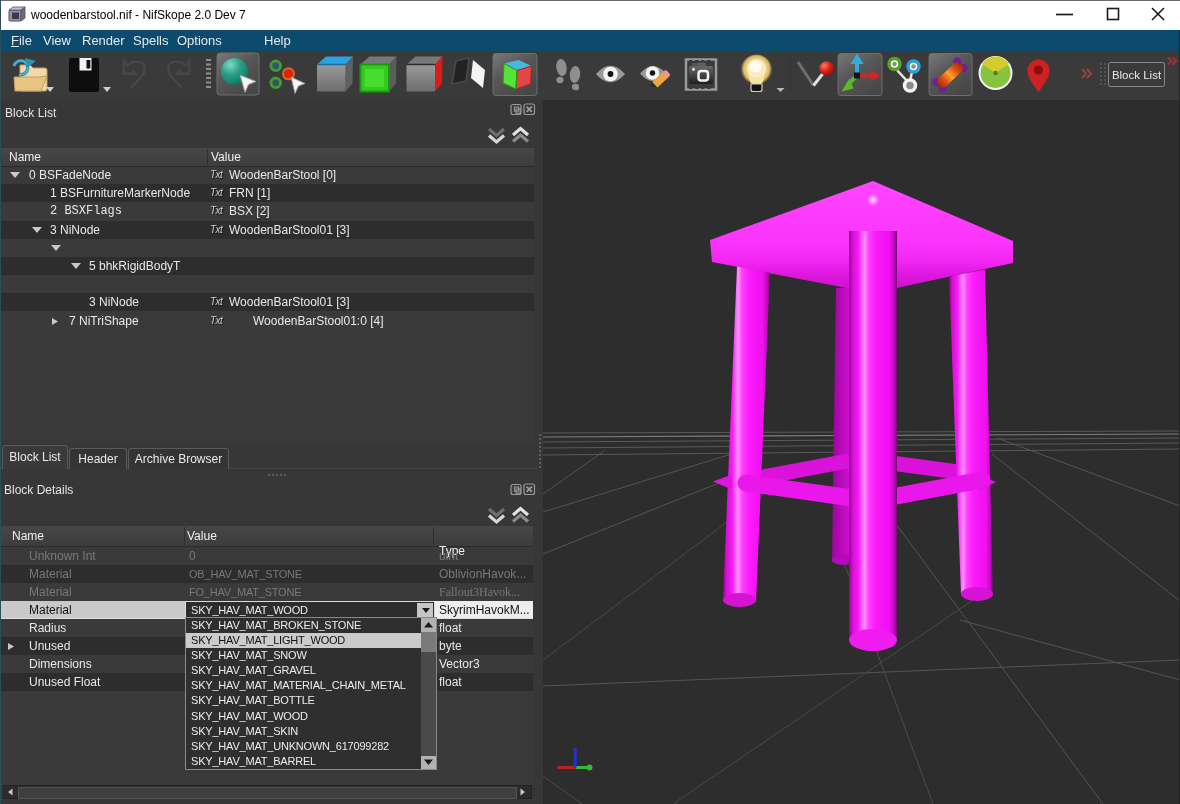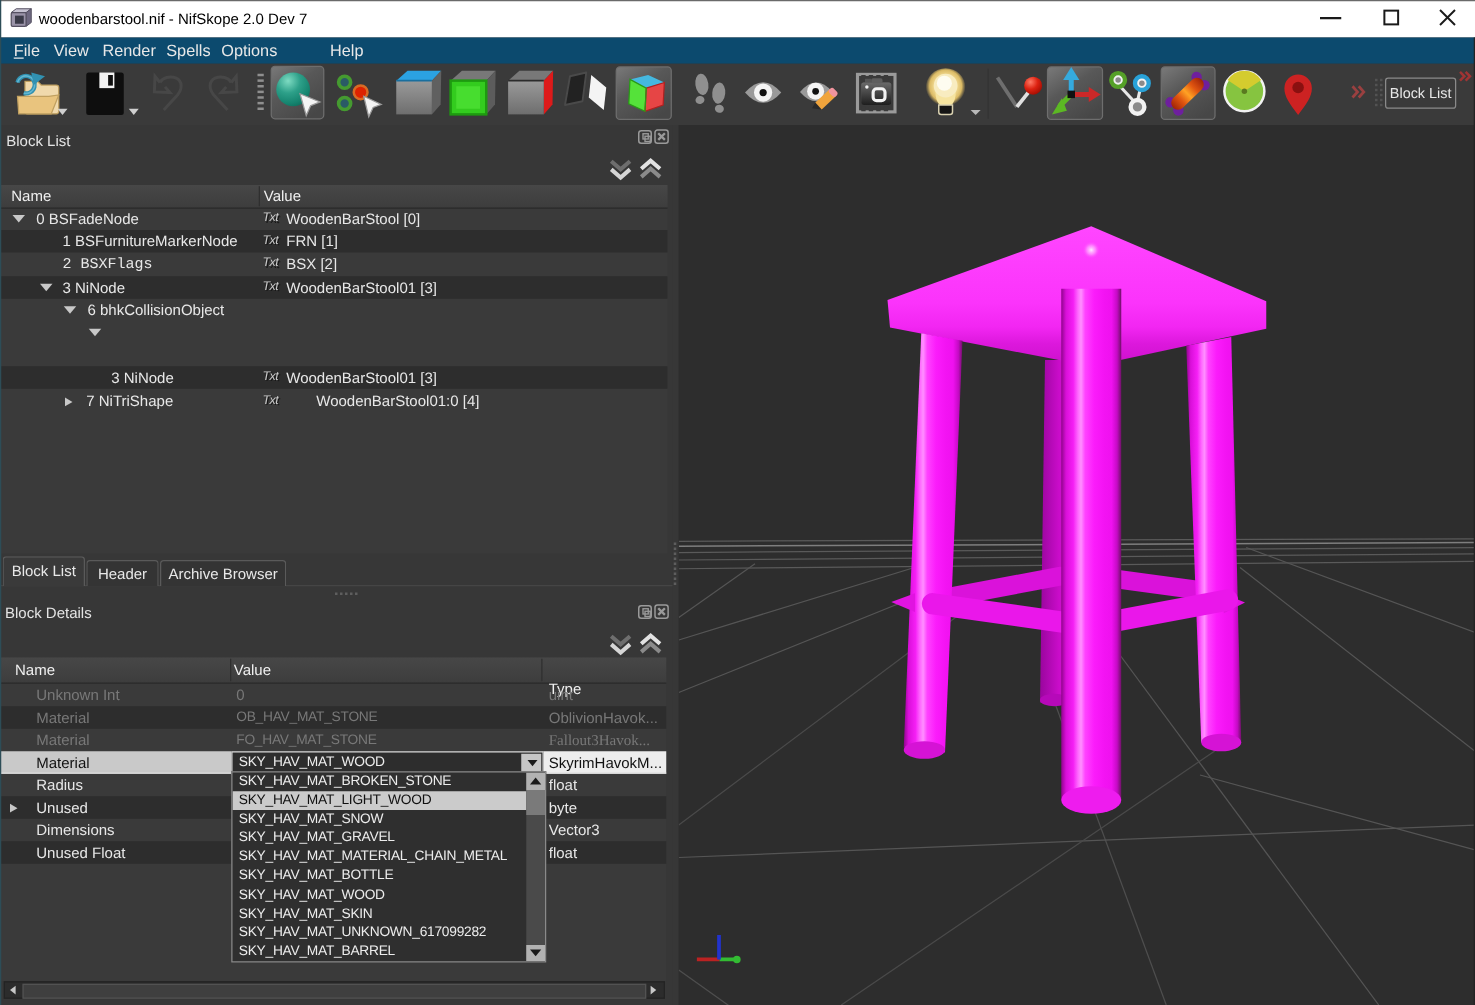--- a/index.html
+++ b/index.html
@@ -331,22 +331,22 @@
   <div class="row" style="top:54px;">
       <span class="cell" style="left:50px;font-family:Liberation Mono, monospace;">2 BSXFlags</span>
       <span class="cell txticon" style="left:210px;">Txt</span>
       <span class="cell" style="left:229px;">BSX [2]</span>
     </div>
   <div class="row dark" style="top:73px;">
       <span class="cell" style="left:50px;">3 NiNode</span>
       <span class="cell txticon" style="left:210px;">Txt</span>
       <span class="cell" style="left:229px;">WoodenBarStool01 [3]</span>
     </div>
-  <div class="row" style="top:91px;">
-      <span class="cell" style="left:70px;">6 bhkCollisionObject</span>
+  <div class="row dark" style="top:109px;">
+      <span class="cell" style="left:89px;">5 bhkRigidBodyT</span>
     </div>
   <div class="row dark" style="top:145px;">
       <span class="cell" style="left:89px;">3 NiNode</span>
       <span class="cell txticon" style="left:210px;">Txt</span>
       <span class="cell" style="left:229px;">WoodenBarStool01 [3]</span>
     </div>
   <div class="row" style="top:164px;">
       <span class="cell" style="left:69px;">7 NiTriShape</span>
       <span class="cell txticon" style="left:210px;">Txt</span>
       <span class="cell" style="left:229px;margin-left:24px;">WoodenBarStool01:0 [4]</span>

